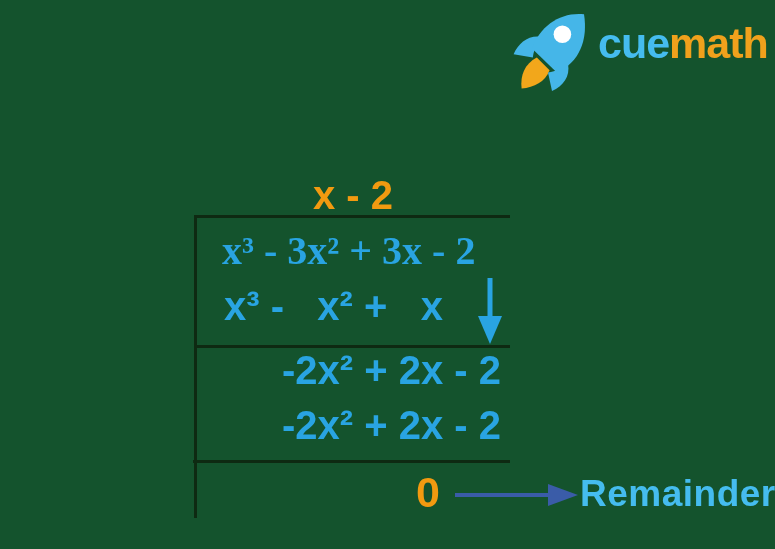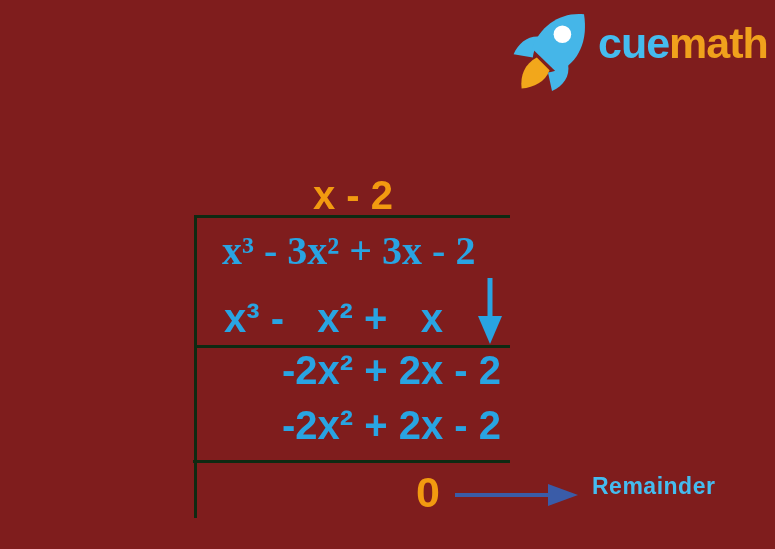--- a/index.html
+++ b/index.html
@@ -1,20 +1,20 @@
 <!DOCTYPE html>
 <html><head>
 <meta charset="utf-8">
 <style>
   html, body { margin: 0; padding: 0; background: #ffffff; }
   .stage {
     position: relative;
     width: 775px;
     height: 549px;
-    background: #7f1d1d;
+    background: #14532d;
     overflow: hidden;
     font-family: "Liberation Sans", "DejaVu Sans", sans-serif;
     font-weight: bold;
   }
   .math {
     position: absolute;
     line-height: 1;
     white-space: pre;
     font-size: 40px;
     letter-spacing: 0px;
@@ -34,22 +34,22 @@
   .logo .word {
     position: absolute; left: 88px; top: 14px;
     font-size: 43px; line-height: 1; letter-spacing: -1px;
   }
   .word .cue  { color: #45BCEF; }
   .word .mth  { color: #F0A11C; }
 
   .arrow-svg { position: absolute; }
 
   .remainder-label {
-    position: absolute; left: 592px; top: 475px;
-    font-size: 23px; line-height: 1; letter-spacing: 0.5px;
+    position: absolute; left: 580px; top: 475px;
+    font-size: 37px; line-height: 1; letter-spacing: 0.5px;
   }
   .zero { position: absolute; left: 416px; top: 471px; font-size: 43px; line-height: 1; }
 </style>
 </head>
 <body>
 
 <div class="stage">
 
   <div class="logo">
     <svg class="rocket" width="80" height="80" viewBox="0 0 100 100" aria-hidden="true">
@@ -72,21 +72,21 @@
   <div class="hline" style="left:194px; top:215px; width:316px; height:3px;"></div>
   <div class="vline" style="left:194px; top:215px; width:3px; height:303px;"></div>
   <div class="hline" style="left:194px; top:345px; width:316px; height:3px;"></div>
   <div class="hline" style="left:193px; top:460px; width:317px; height:3px;"></div>
 
   <div class="math orange" style="left:313px; top:175px;">x - 2</div>
 
 
   <div class="math blue" style="left:222px; top:231px;font-family:Liberation Serif, serif;">x³ - 3x² + 3x - 2</div>
 
-  <div class="math blue" style="left:224px; top:286px;margin-top:12px;">x³ -   x² +   x</div>
+  <div class="math blue" style="left:224px; top:286px;">x³ -   x² +   x</div>
 
   <svg class="arrow-svg" style="left:475px; top:276px;" width="30" height="70" viewBox="0 0 30 70" aria-hidden="true">
     <line x1="15" y1="2" x2="15" y2="44" stroke="#29A4E2" stroke-width="5"></line>
     <polygon points="15,68 3,40 27,40" fill="#29A4E2"></polygon>
   </svg>
 
   <div class="math blue" style="left:282px; top:350px;">-2x² + 2x - 2</div>
 
   <div class="math blue" style="left:282px; top:405px;">-2x² + 2x - 2</div>
 

